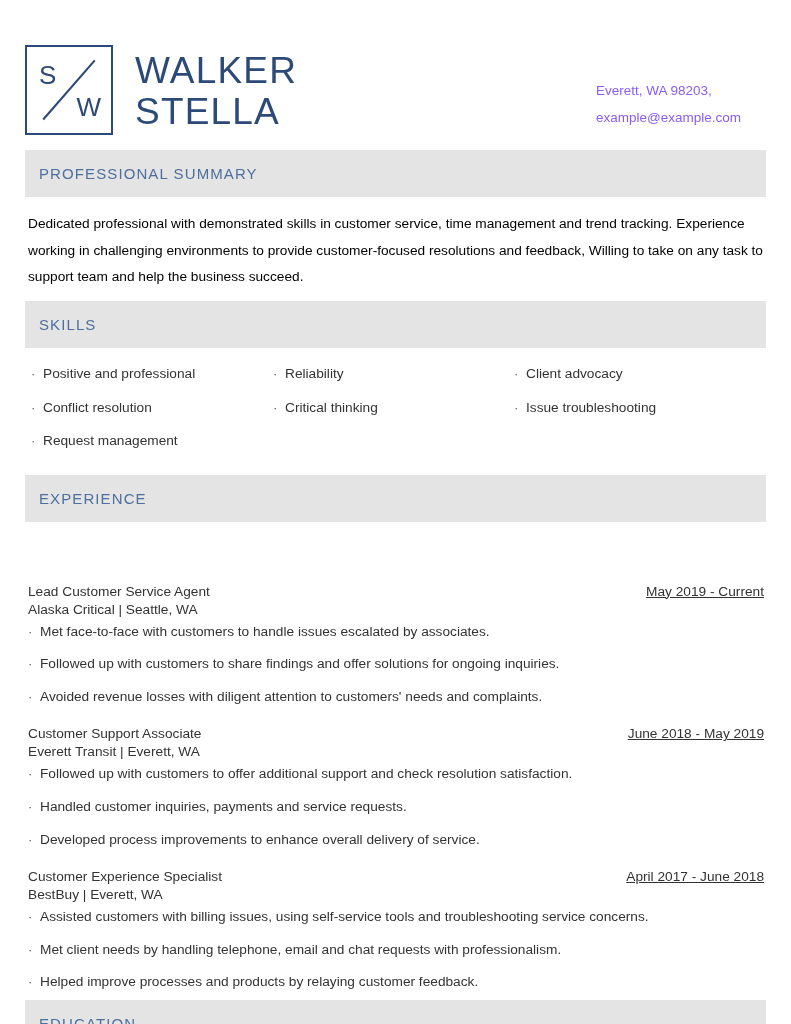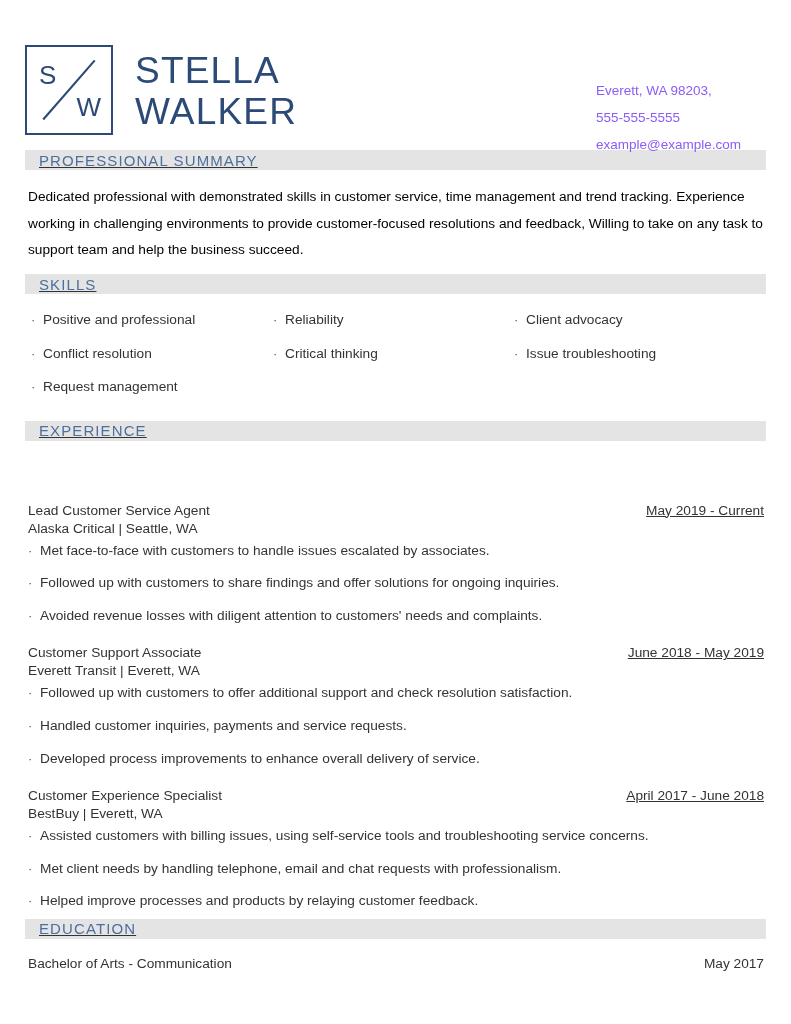--- a/index.html
+++ b/index.html
@@ -87,26 +87,25 @@
     padding-top: 32px;
     padding-right: 25px;
     font-size: 13.5px;
     color: #8b5cf6;
     line-height: 2.0;
   }
 
   
   .section-bar {
     background: #e4e4e4;
-    height: 20px;
+    height: 47px;
     display: flex;
     align-items: center;
     padding-left: 14px;
     margin-right: 0;
-    text-decoration: underline;
   }
   .section-bar .section-title {
     font-size: 15px;
     letter-spacing: 1.1px;
     color: #4c6f9e;
     font-weight: 400;
   }
 
   
   .summary {
@@ -202,28 +201,27 @@
     <div class="logo-block">
       <div class="monogram">
         <span class="mono-letter mono-s">S</span>
         <svg class="mono-slash" viewBox="0 0 88 90" preserveAspectRatio="none">
           <line x1="17" y1="76" x2="71" y2="14" stroke="#2c4a77" stroke-width="2.2"></line>
         </svg>
         <span class="mono-letter mono-w">W</span>
       </div>
 
       <div class="name-block">
+        <div class="name-line">WALKER</div>
         <div class="name-line">STELLA</div>
-        <div class="name-line">WALKER</div>
       </div>
     </div>
 
     <div class="contact-block">
       <div>Everett, WA 98203,</div>
-      <div>555-555-5555</div>
       <div>example@example.com</div>
     </div>
   </div>
 
   <div class="section-bar">
     <span class="section-title">PROFESSIONAL SUMMARY</span>
   </div>
   <div class="summary">Dedicated professional with demonstrated skills in customer service, time management and trend tracking. Experience working in challenging environments to provide customer-focused resolutions and feedback, Willing to take on any task to support team and help the business succeed.</div>
 
   <div class="section-bar">

